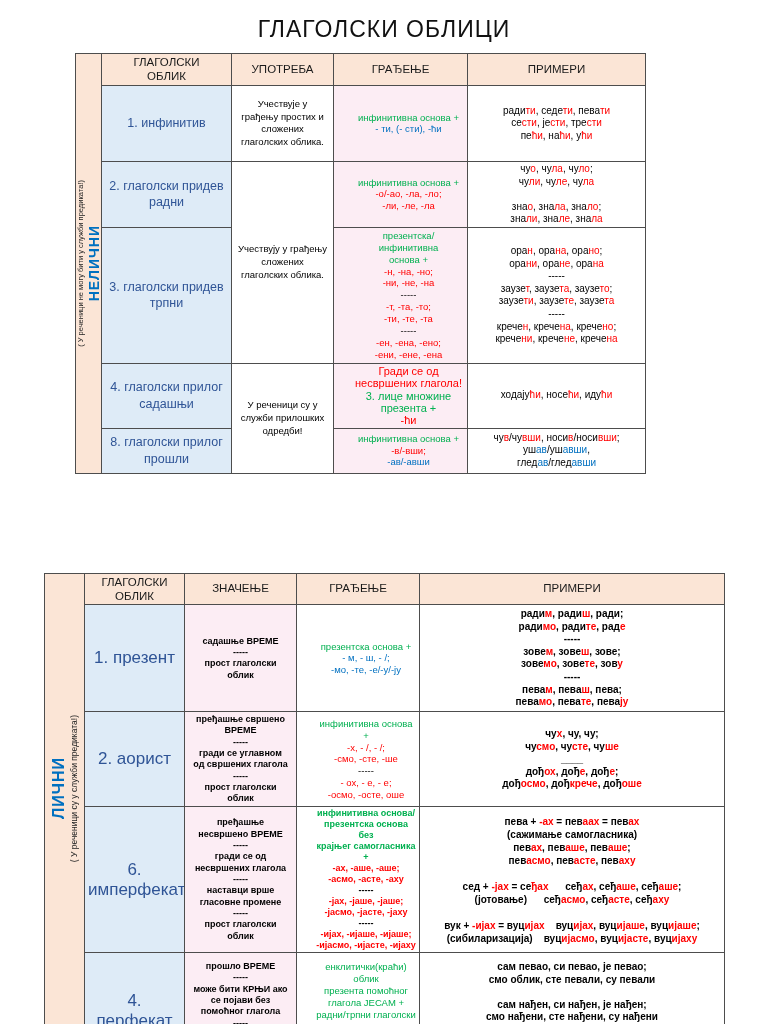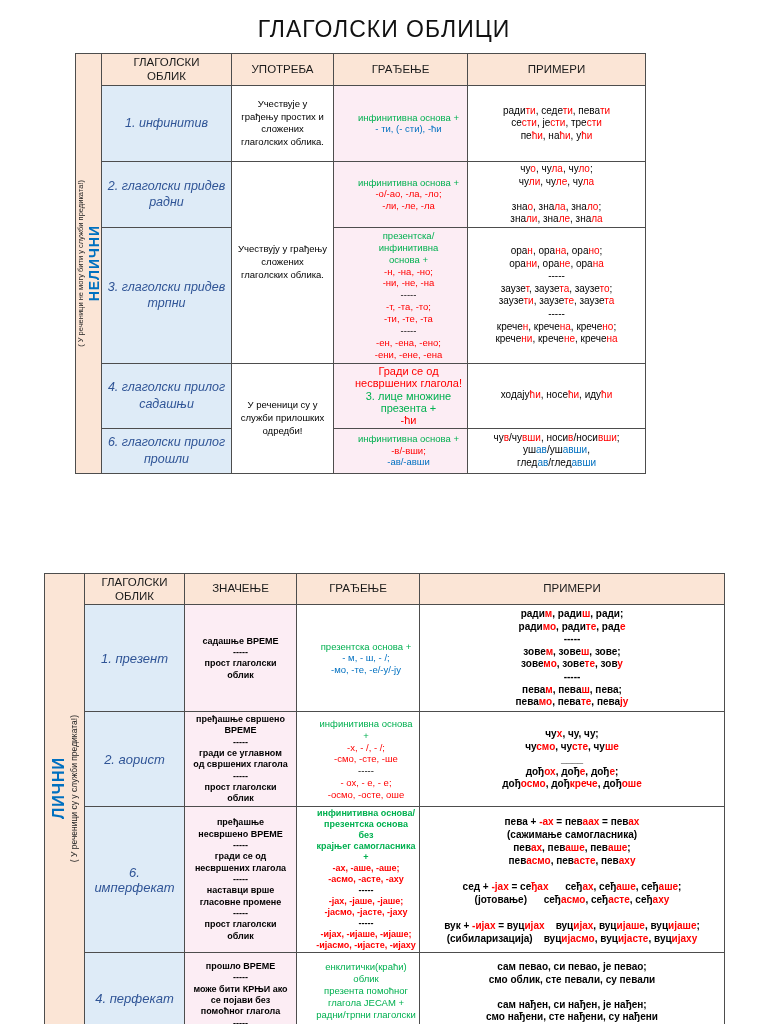--- a/index.html
+++ b/index.html
@@ -20,23 +20,23 @@
   .side{background:#FBE5D6;padding:0;position:relative;}
   .side-wrap{position:absolute;top:0;left:0;width:100%;height:100%;display:flex;align-items:center;justify-content:center;gap:1px;}
   .t2 .side-wrap{height:430px;}
   .vtext{writing-mode:vertical-rl;transform:rotate(180deg);}
   .side-label{color:#0070C0;font-weight:bold;}
   .t1 .side-label{font-size:14px;letter-spacing:1px;}
   .t2 .side-label{font-size:16px;letter-spacing:1px;}
   .side-note{color:#222;}
   .t1 .side-note{font-size:7.5px;}
   .t2 .side-note{font-size:8.5px;}
-  .name-cell{background:#DEEBF7;color:#2F5496;font-style:italic;}
+  .name-cell{background:#DEEBF7;color:#2F5496;}
   .t1 .name-cell{font-size:12.5px;line-height:1.3;}
-  .t2 .name-cell{font-size:13px;}
+  .t2 .name-cell{font-size:17px;}
   .use-cell{font-size:9.5px;line-height:1.35;background:#fff;padding:1px 6px;}
   .build-cell{font-size:9.5px;background:#fff;padding-left:19px;}
   .t1 .build-cell{background:#FCEDF4;}
   .ex-cell{font-size:10px;background:#fff;margin-top:20px;}
   .meaning-cell{background:#FCEDF4;font-weight:bold;font-size:9px;line-height:1.25;padding:1px 8px;}
   .t2 .ex-cell{font-weight:bold;}
   .tl{line-height:1.26;white-space:pre-wrap;min-height:1em;}
   .r-sadasnji .build-cell .tl{line-height:1.12;font-size:11px;}
   .r-imp .build-cell .tl{line-height:1.22;font-size:9px;font-weight:bold;}
   .r-imp .ex-cell .tl{line-height:1.3;}
@@ -141,21 +141,21 @@
             <div class="tl"><span class="c-r">Гради се од несвршених глагола!</span></div>
             <div class="tl"><span class="c-g">3. лице множине</span></div>
             <div class="tl"><span class="c-g">презента +</span></div>
             <div class="tl"><span class="c-r">-ћи</span></div>
           </td>
         <td class="ex-cell">
             <div class="tl"><span class="c-k">ходају</span><span class="c-r">ћи</span><span class="c-k">, носе</span><span class="c-r">ћи</span><span class="c-k">, иду</span><span class="c-r">ћи</span></div>
           </td>
       </tr>
       <tr class="t1r5">
-        <td class="name-cell">6. глаголски прилог прошли</td>
+        <td class="name-cell">8. глаголски прилог прошли</td>
         <td class="build-cell">
             <div class="tl"><span class="c-g">инфинитивна основа +</span></div>
             <div class="tl"><span class="c-r">-в/-вши;</span></div>
             <div class="tl"><span class="c-b">-ав/-авши</span></div>
           </td>
         <td class="ex-cell">
             <div class="tl"><span class="c-k">чу</span><span class="c-r">в</span><span class="c-k">/чу</span><span class="c-r">вши</span><span class="c-k">, носи</span><span class="c-r">в</span><span class="c-k">/носи</span><span class="c-r">вши</span><span class="c-k">;</span></div>
             <div class="tl"><span class="c-k">уш</span><span class="c-b">ав</span><span class="c-k">/уш</span><span class="c-b">авши</span><span class="c-k">,</span></div>
             <div class="tl"><span class="c-k">глед</span><span class="c-b">ав</span><span class="c-k">/глед</span><span class="c-b">авши</span></div>
           </td>

